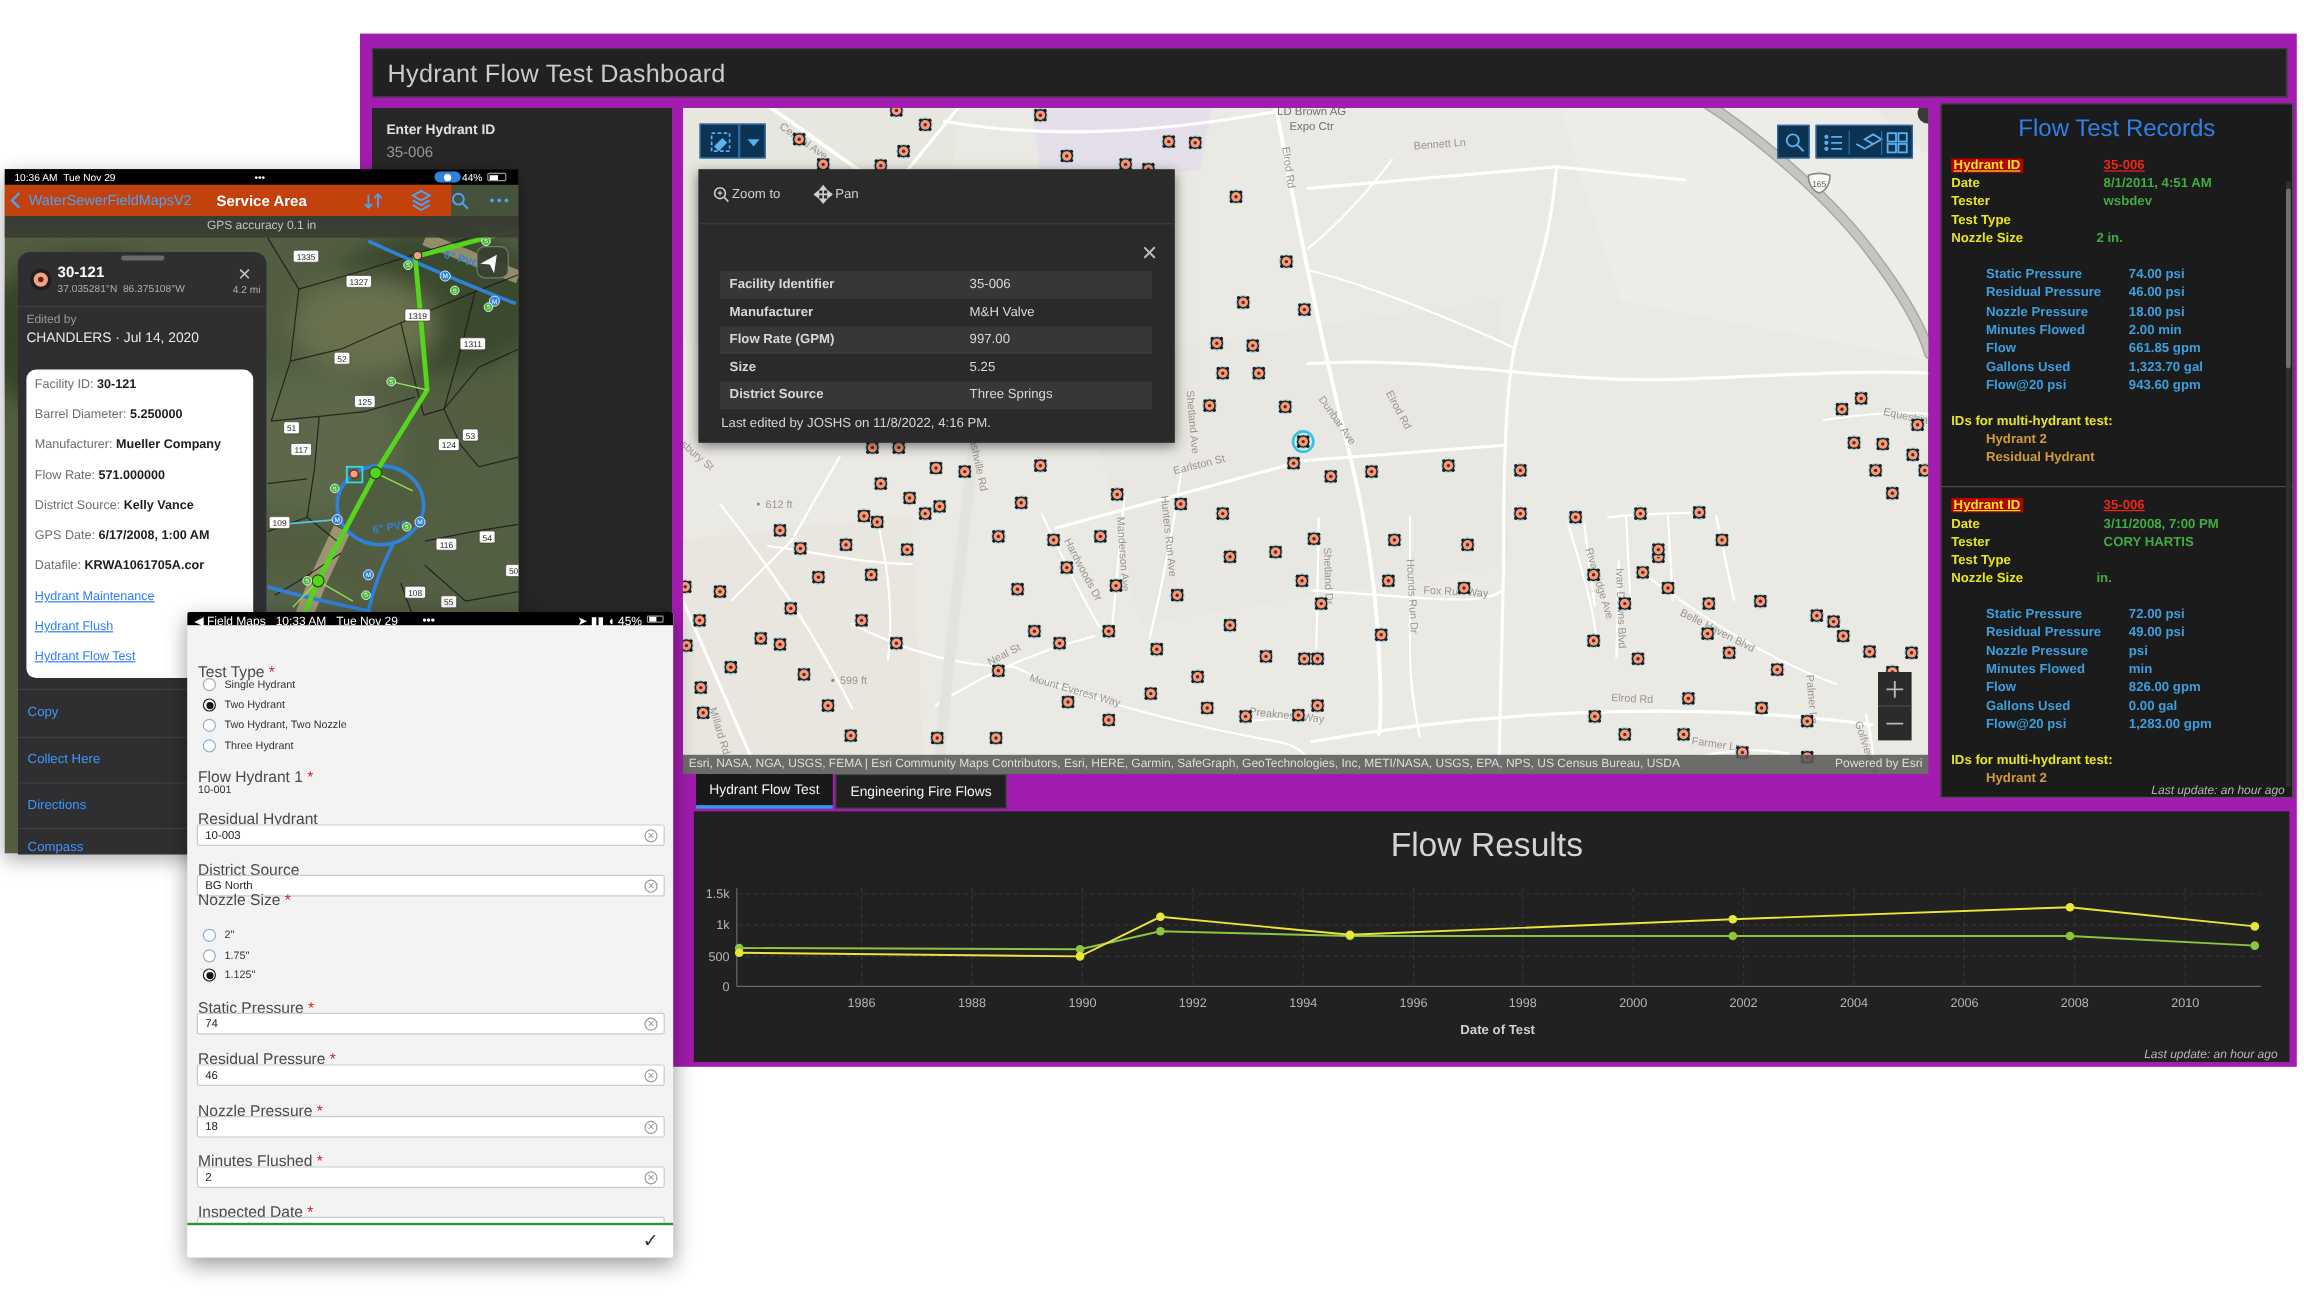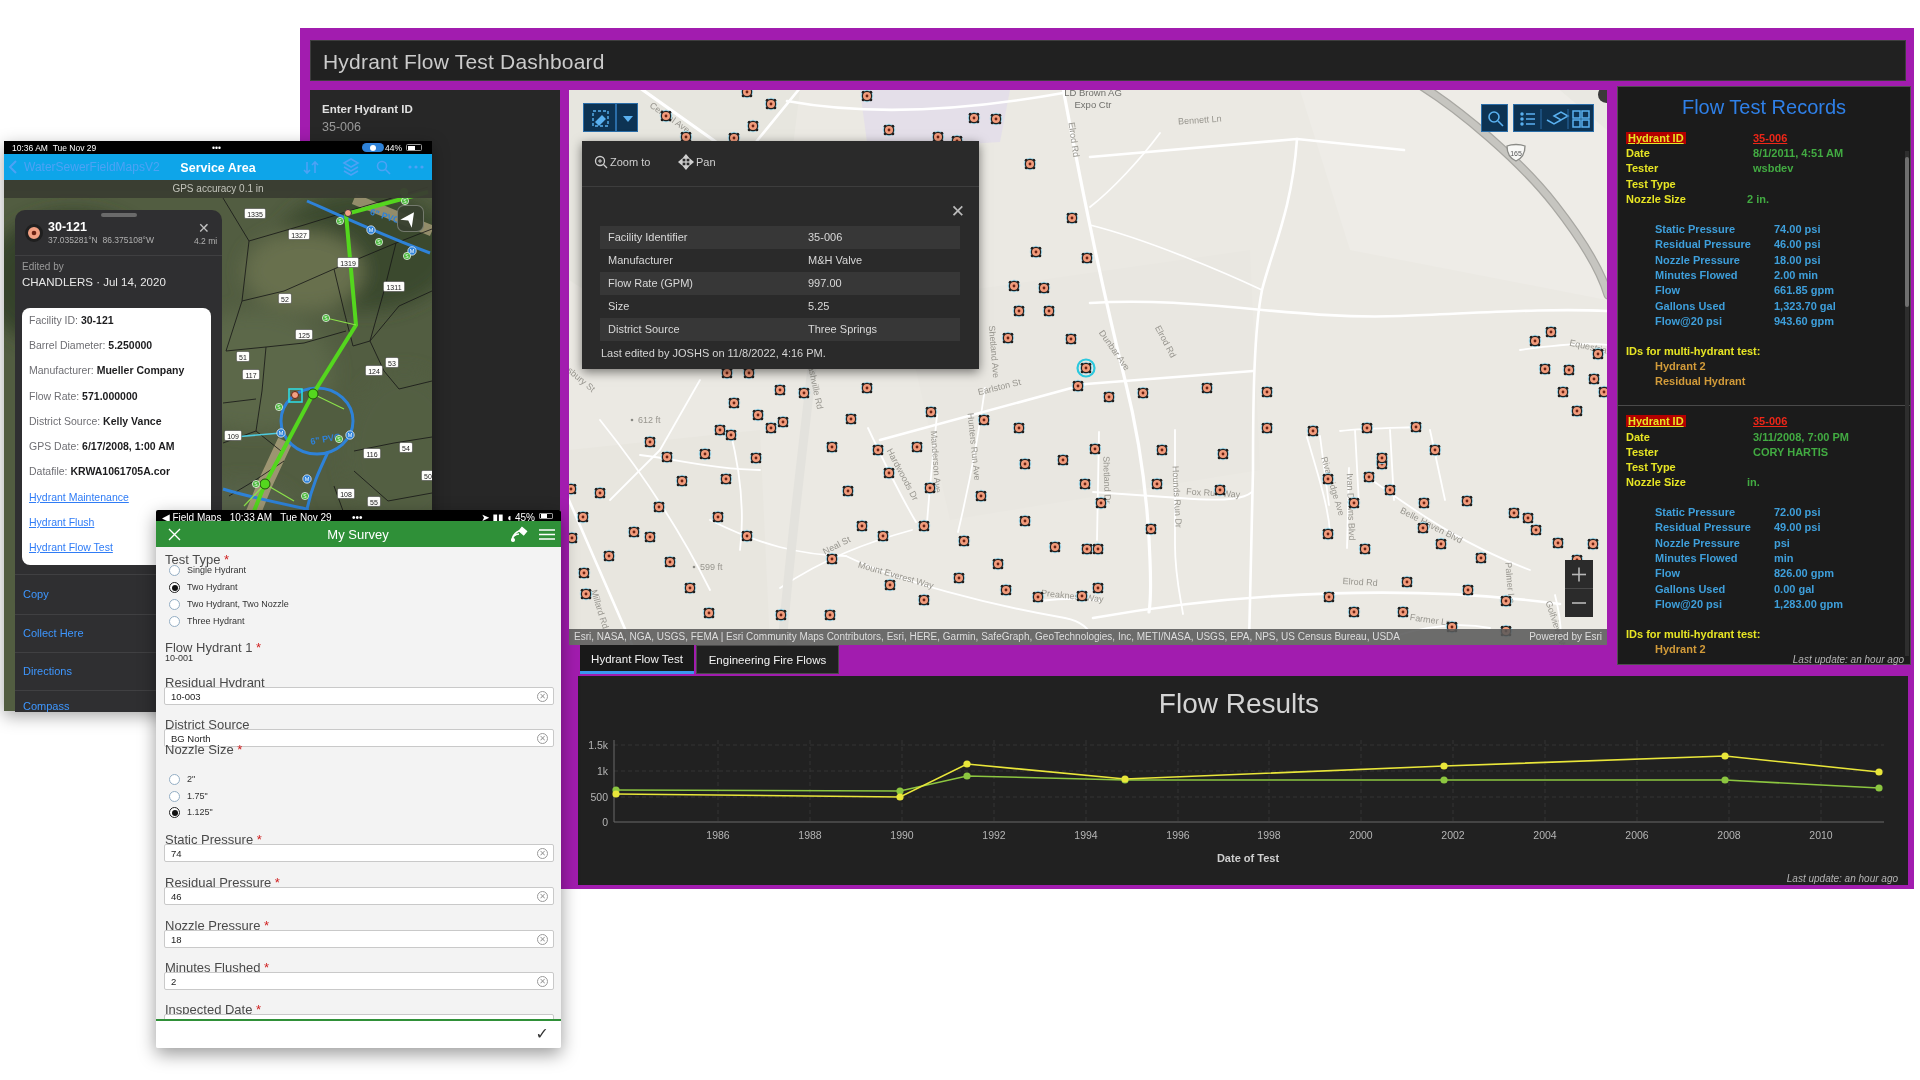--- a/index.html
+++ b/index.html
@@ -13,21 +13,21 @@
 #mapwrap { left:269px; top:62px; width:1038px; height:555px; overflow:hidden; }
 #attr { position:absolute; left:0; top:539px; width:1038px; height:16px; background:rgba(90,90,90,0.88); color:#dedede; font-size:10px; line-height:16px; padding:0 5px; white-space:nowrap; }
 #attr span { float:right; }
 .mapbtn { position:absolute; background:#0d3353; border:1px solid #2a6da8; }
 #popup { left:282px; top:113px; width:397px; height:228px; background:#2a2a2a; box-shadow:0 3px 10px rgba(0,0,0,0.5); }
 #popup .hdr { position:absolute; left:28px; top:15px; font-size:11px; color:#cfcfcf; }
 #popup .hdr2 { position:absolute; left:114px; top:15px; font-size:11px; color:#cfcfcf; }
 #popup .x { position:absolute; right:14px; top:60px; font-size:17px; color:#bbb; }
 .prow { position:absolute; left:18px; width:360px; height:23px; font-size:11px; color:#d8d8d8; }
 .prow.alt { background:#373737; }
-.prow .pl { position:absolute; left:8px; top:5px; }
+.prow .pl { position:absolute; left:8px; top:5px;font-weight:bold; }
 .prow .pv { position:absolute; left:208px; top:5px; }
 #popup .last { position:absolute; left:19px; top:206px; font-size:11px; color:#d5d5d5; }
 #tabs { left:278px; top:617px; height:29px; }
 .tab { position:absolute; top:0; height:29px; font-size:11.5px; color:#f2f2f2; text-align:center; line-height:28px; }
 #tab1 { left:2px; width:114px; background:#191919; border-bottom:3px solid #3a97f0; }
 #tab2 { left:118px; width:143px; background:#202020; border:1px solid #4a4a4a; }
 #rightpanel { left:1317px; top:58px; width:294px; height:579px; background:#1b1b1b; border:1px solid #4f4f4f; }
 #rightpanel .title { position:absolute; left:0; width:100%; top:9px; text-align:center; font-size:20px; color:#2f80e8; }
 .rp { position:absolute; font-size:11px; font-weight:bold; line-height:14px; white-space:nowrap; }
 .yl { color:#e7e524; }
@@ -45,21 +45,21 @@
 .upd { font-size:10px; font-style:italic; fill:#b5b5b5; font-family:"Liberation Sans", sans-serif; }
 .gv { stroke:#343434; stroke-width:1; stroke-dasharray:4 3; }
 .sl { font-size:9px; fill:#98968f; font-family:"Liberation Sans", sans-serif; }
 .sl2 { font-size:9.5px; fill:#70706c; font-family:"Liberation Sans", sans-serif; }
 .r1 { stroke:#fff; stroke-width:1.8; }
 .r2 { stroke:#fff; stroke-width:2.6; }
 .r3 { stroke:#fff; stroke-width:3.2; }
 .rw { stroke:#e3e2dd; stroke-width:9; }
 #ipad { left:4px; top:141px; width:428px; height:570px; background:#46523a; box-shadow:0 5px 16px rgba(0,0,0,0.35); }
 #ipad .sbar { position:absolute; left:0; top:0; width:428px; height:13px; background:#000; color:#fff; font-size:8.5px; }
-#ipad .nbar { position:absolute; left:0; top:13px; width:428px; height:26px; background:#0ea5e9; }
+#ipad .nbar { position:absolute; left:0; top:13px; width:372px; height:26px; background:#c2410c; }
 #ipad .gbar { position:absolute; left:0; top:39px; width:428px; height:18px; background:rgba(58,61,49,0.95); color:#c3c4bb; font-size:10px; text-align:center; line-height:18px; }
 #ipopup { position:absolute; left:11px; top:69px; width:207px; height:502px; background:#2f2f31; border-radius:10px 10px 0 0; }
 #ipopup .wcard { position:absolute; left:7px; top:98px; width:189px; height:257px; background:#fff; border-radius:8px; }
 .wrow { position:absolute; left:7px; font-size:10.5px; color:#6e6e73; white-space:nowrap; }
 .wrow b { color:#1c1c1e; font-weight:bold; }
 .wlink { position:absolute; left:7px; font-size:10.5px; color:#2f7cf6; text-decoration:underline; white-space:nowrap; }
 .irow { position:absolute; left:8px; font-size:11px; color:#3e97ff; }
 .isep { position:absolute; left:0; width:207px; border-top:1px solid #404042; }
 #survey { left:156px; top:510px; width:405px; height:538px; background:#f3f3f3; box-shadow:0 6px 18px rgba(0,0,0,0.4); border-radius:2px; overflow:hidden; }
 #survey .sbar { position:absolute; left:0; top:0; width:405px; height:11px; background:#000; color:#fff; font-size:10px; }
@@ -823,34 +823,20 @@
 
 <div id="survey" class="abs">
   <div class="sbar">
     <span style="position:absolute;left:6px;top:1.5px">◀ Field Maps&nbsp;&nbsp;&nbsp;10:33 AM&nbsp;&nbsp;&nbsp;Tue Nov 29</span>
     <span style="position:absolute;left:196px;top:1.5px">•••</span>
     <span style="position:absolute;right:26px;top:1.5px">➤ ▮▮ ◖ 45%</span>
     <span style="position:absolute;right:8px;top:2.5px;width:14px;height:6px;border:1px solid #999;border-radius:1px">
         <span style="position:absolute;left:0.5px;top:0.5px;width:6px;height:3.8px;background:#fff"></span>
       </span>
   </div>
-  <div class="ghdr">
-    <svg width="405" height="26">
-      <path d="M13,8 L24,19 M24,8 L13,19" stroke="#fff" stroke-width="1.4"></path>
-      <text x="202" y="18" font-size="13px" fill="#fff" text-anchor="middle" font-family="Liberation Sans">My Survey</text>
-      <g stroke="#fff" fill="none" stroke-width="1.3">
-        <path d="M356,20 a7,7 0 0 1 7,-7 M356,20 a10.5,10.5 0 0 1 10.5,-10.5"></path>
-        <rect x="364" y="8" width="6" height="4.5" fill="#fff" transform="rotate(40 367 10)"></rect>
-        <circle cx="357" cy="19" r="1.4" fill="#fff"></circle>
-        <line x1="383" y1="9" x2="399" y2="9"></line>
-          <line x1="383" y1="13.5" x2="399" y2="13.5"></line>
-          <line x1="383" y1="18" x2="399" y2="18"></line>
-      </g>
-    </svg>
-  </div>
   <div class="flabel" style="top:42px">Test Type <i>*</i></div>
   <div class="fradio" style="top:55px"></div>
     <div class="rlabel" style="top:55px">Single Hydrant</div>
   <div class="fradio sel" style="top:72px"></div>
     <div class="rlabel" style="top:72px">Two Hydrant</div>
   <div class="fradio" style="top:89px"></div>
     <div class="rlabel" style="top:89px">Two Hydrant, Two Nozzle</div>
   <div class="fradio" style="top:106px"></div>
     <div class="rlabel" style="top:106px">Three Hydrant</div>
   <div class="flabel" style="top:130px">Flow Hydrant 1 <i>*</i></div>

